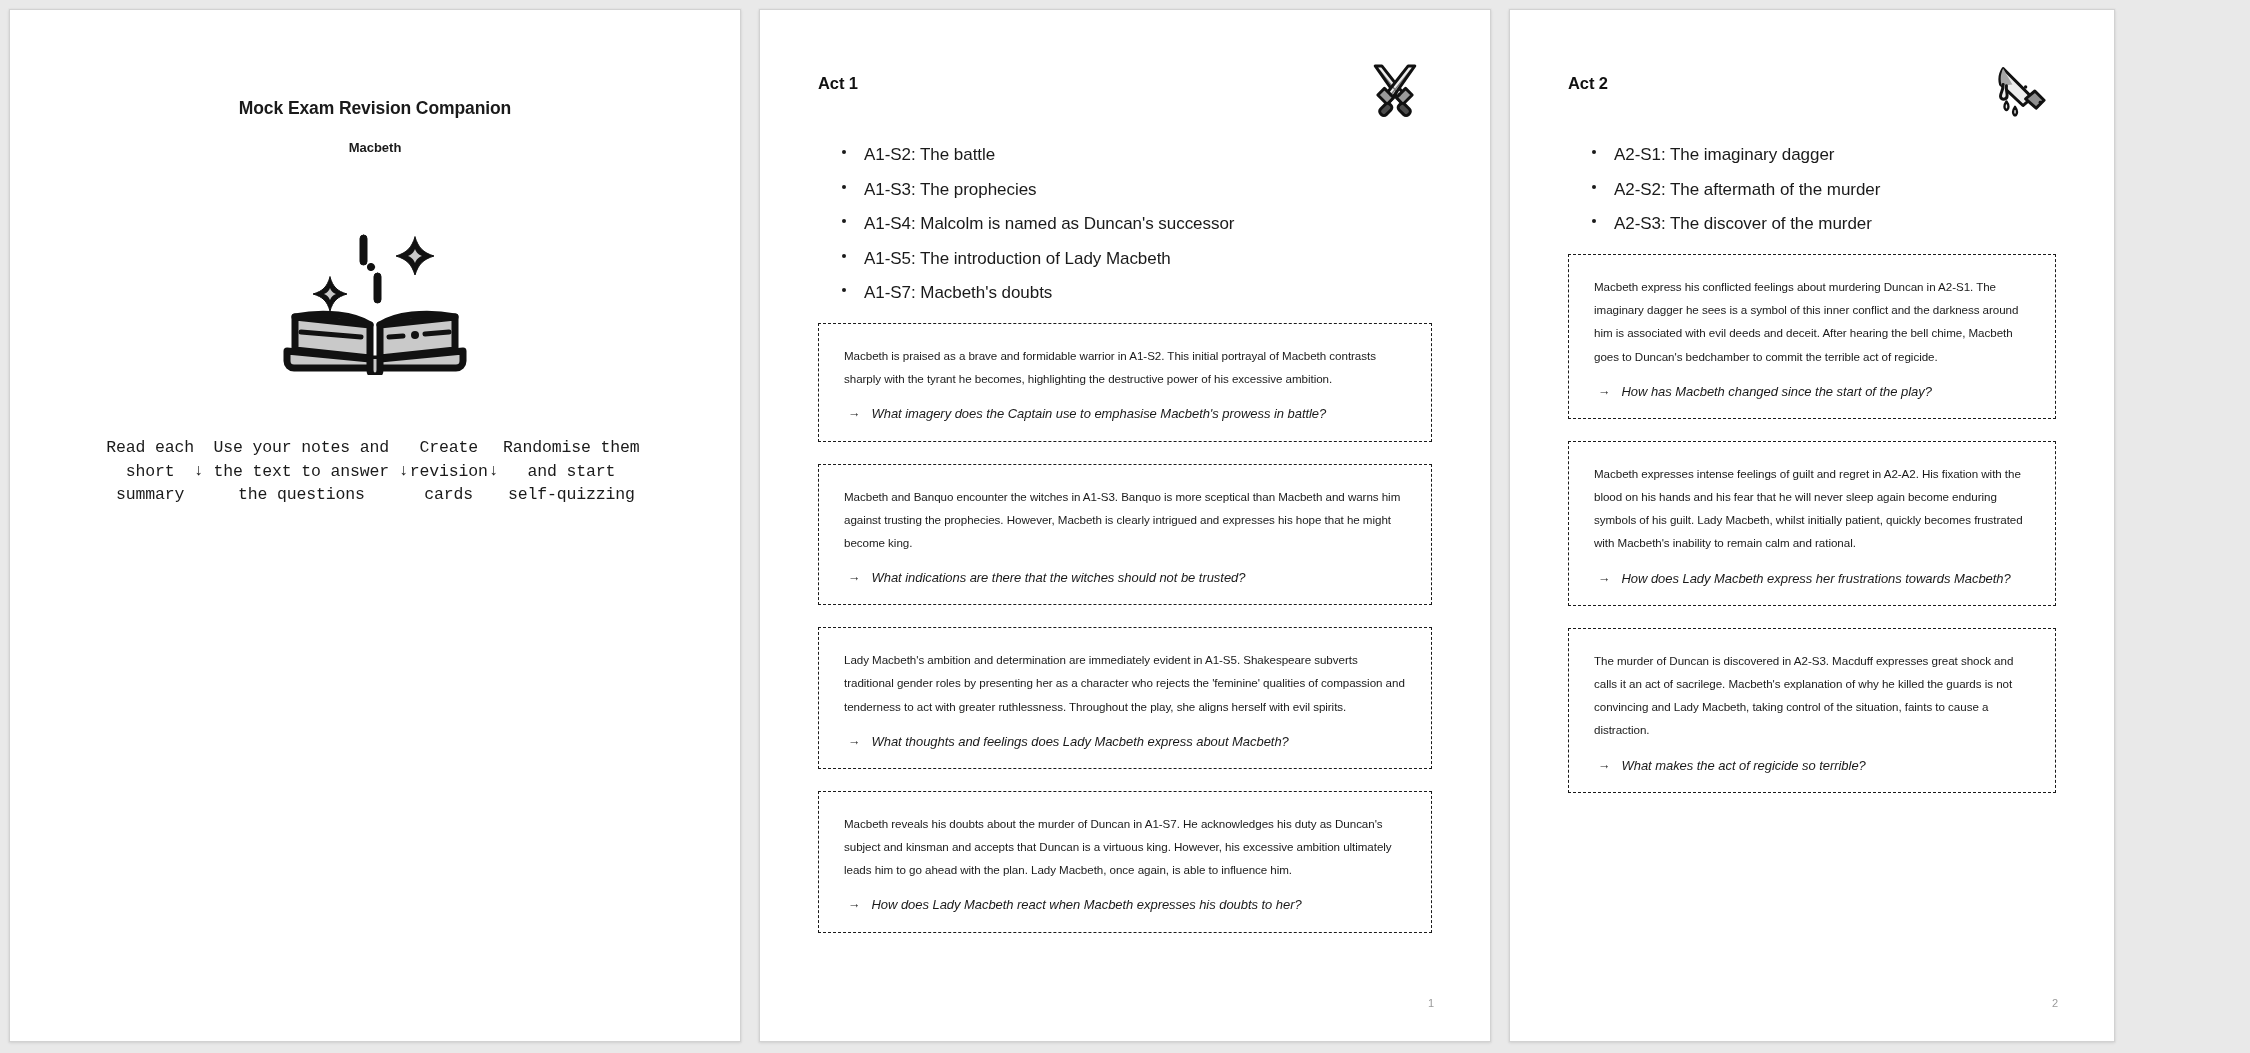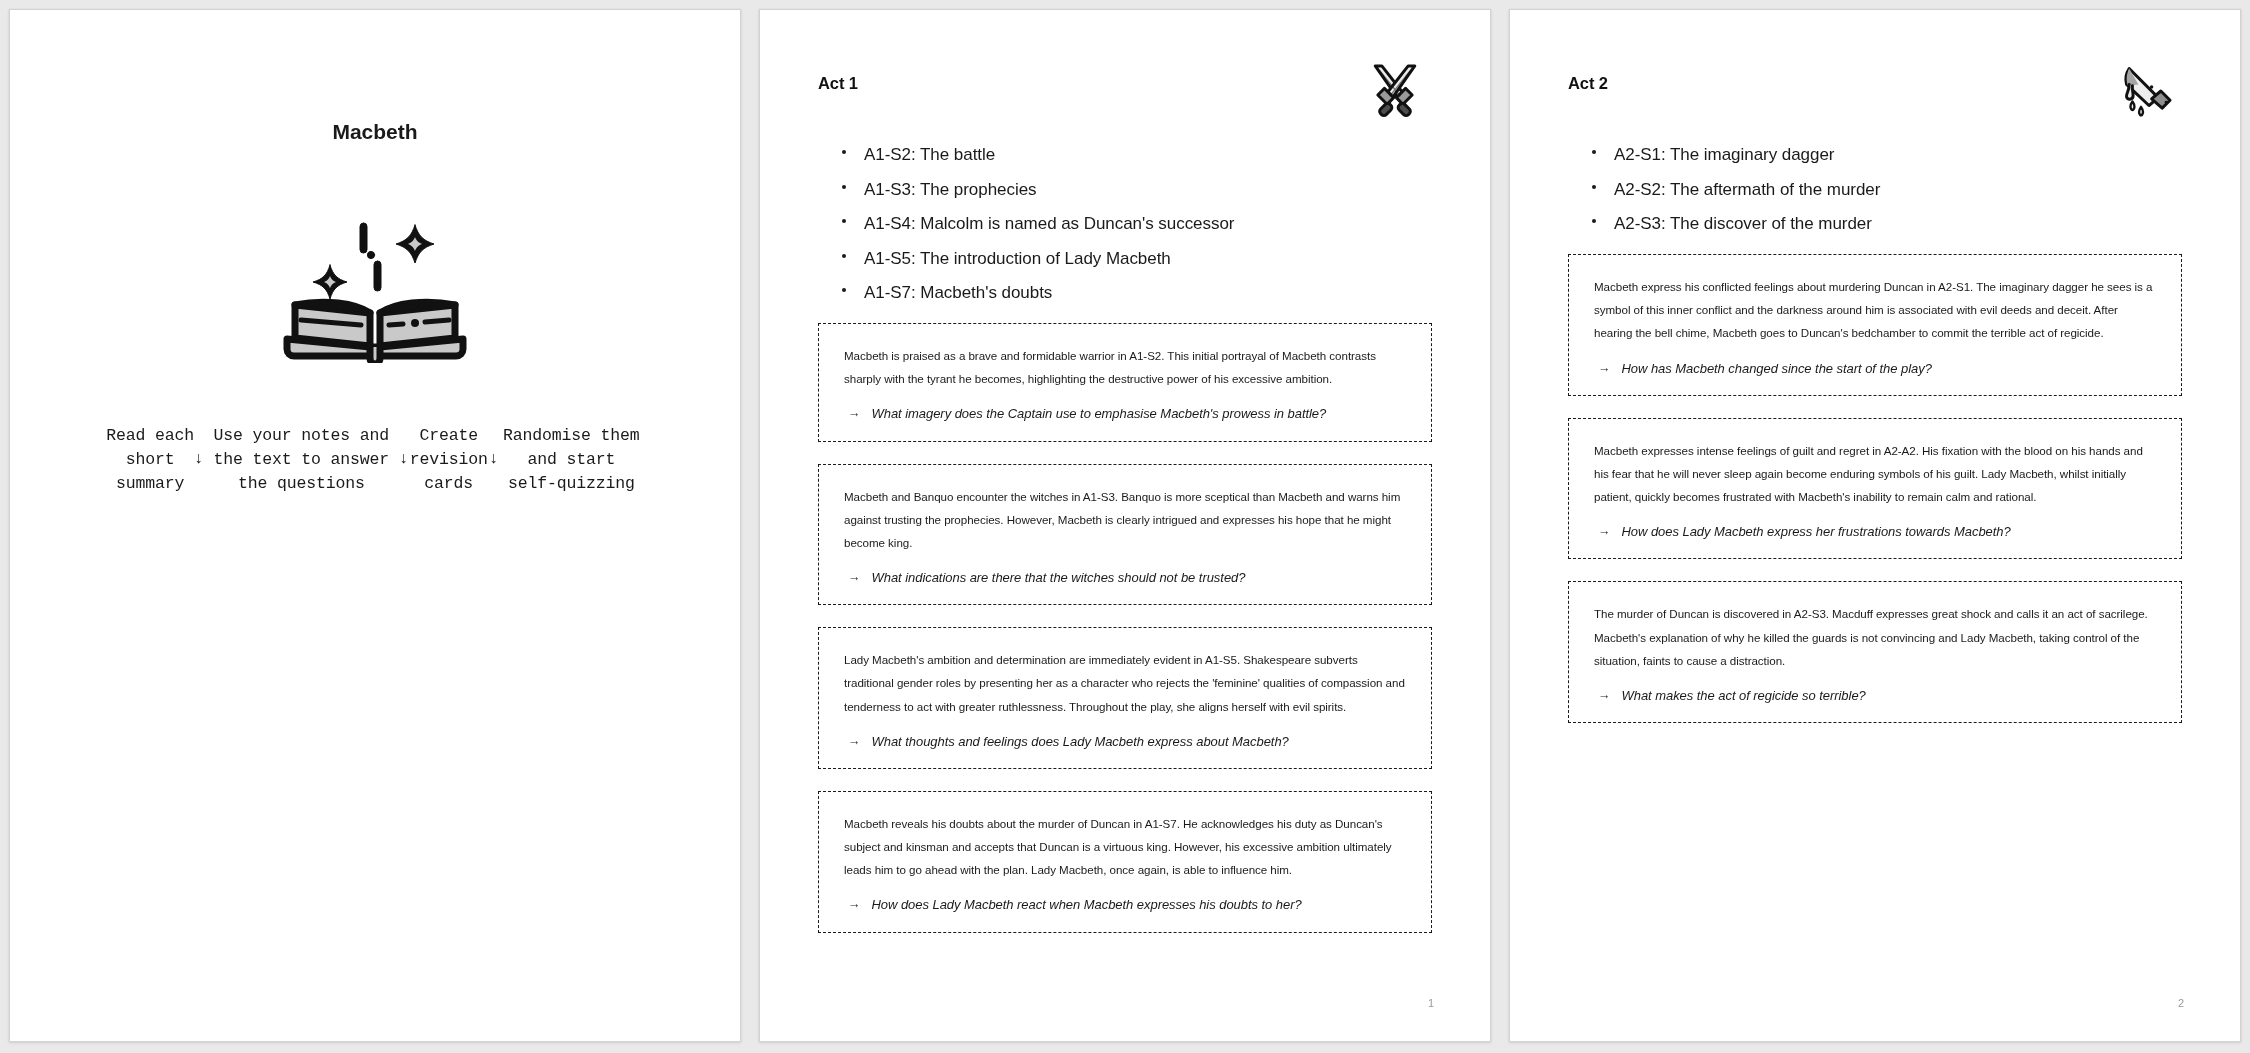--- a/index.html
+++ b/index.html
@@ -21,36 +21,36 @@
     position: relative;
     background: #ffffff;
     border: 1px solid #d2d2d2;
     box-shadow: 0 1px 3px rgba(0,0,0,0.10), 0 0 0 1px rgba(0,0,0,0.012);
     height: 1033px;
     flex: 0 0 auto;
     overflow: hidden;
   }
   .page-1 { width: 732px; }
   .page-2 { width: 732px; }
-  .page-3 { width: 732px; }
+  .page-3 { width: 606px; }
 
   
   .cover-inner {
     padding: 88px 96px 0 96px;
     text-align: center;
   }
   .cover-title {
     font-size: 17.5px;
     font-weight: bold;
     color: #1a1a1a;
     letter-spacing: -0.1px;
     line-height: 1.2;
   }
   .cover-subtitle {
-    font-size: 21px;
+    font-size: 13px;
     font-weight: bold;
     color: #1a1a1a;
     margin-top: 21px;
     line-height: 1.2;
   }
   .cover-icon-wrap {
     margin: 44px auto 0 auto;
     width: 260px; height: 200px;
     display: flex; align-items: center; justify-content: center;
   }
@@ -164,20 +164,21 @@
     color: #9a9a9a;
   }
 </style>
 </head>
 <body>
 
 <div class="workspace">
 
   <div class="page page-1">
     <div class="cover-inner">
+      <div class="cover-title">Mock Exam Revision Companion</div>
       <div class="cover-subtitle">Macbeth</div>
 
       <div class="cover-icon-wrap">
         <svg viewBox="0 0 200 150" width="200" height="150" aria-hidden="true">
           <g fill="#111" stroke="#111" stroke-linecap="round" stroke-linejoin="round">
 
             <rect x="85" y="10" width="7" height="30" rx="3.5"></rect>
             <rect x="99" y="48" width="7" height="30" rx="3.5"></rect>
             <circle cx="96" cy="42" r="3.6"></circle>
 

